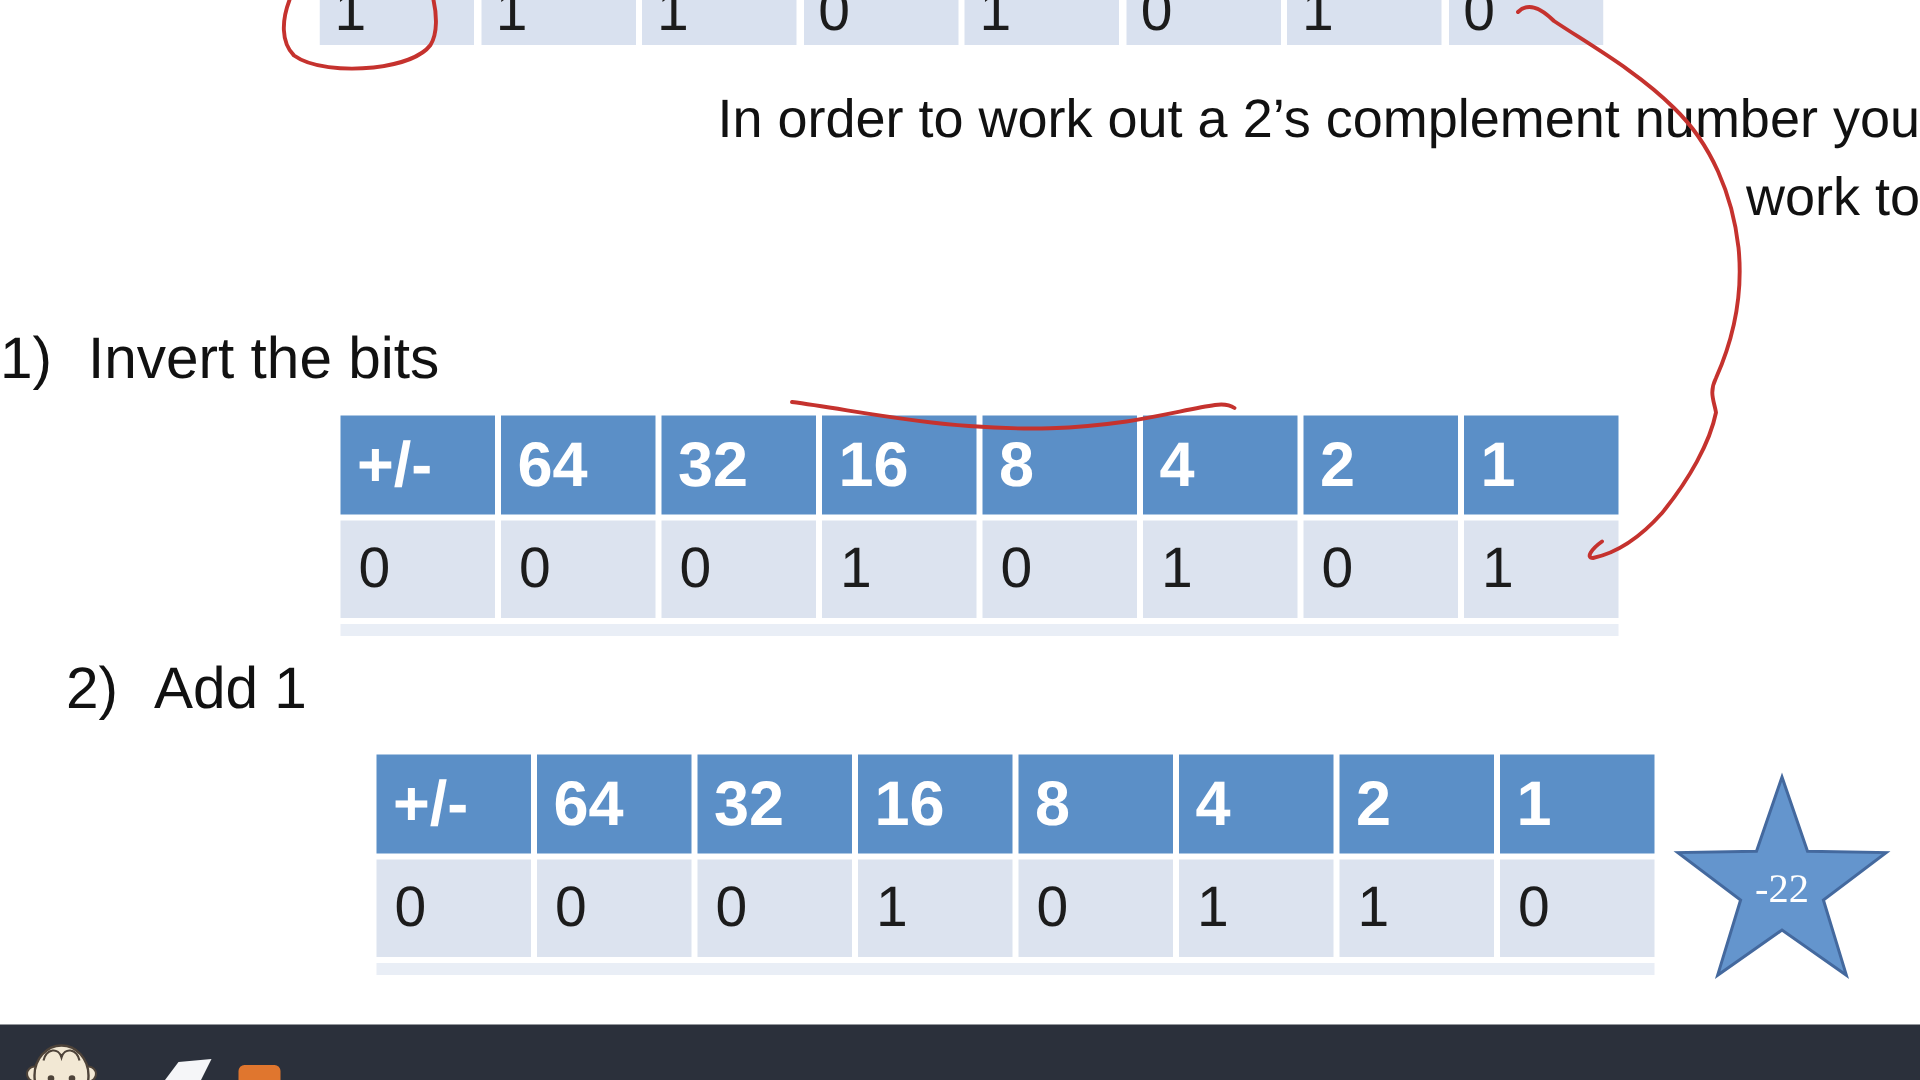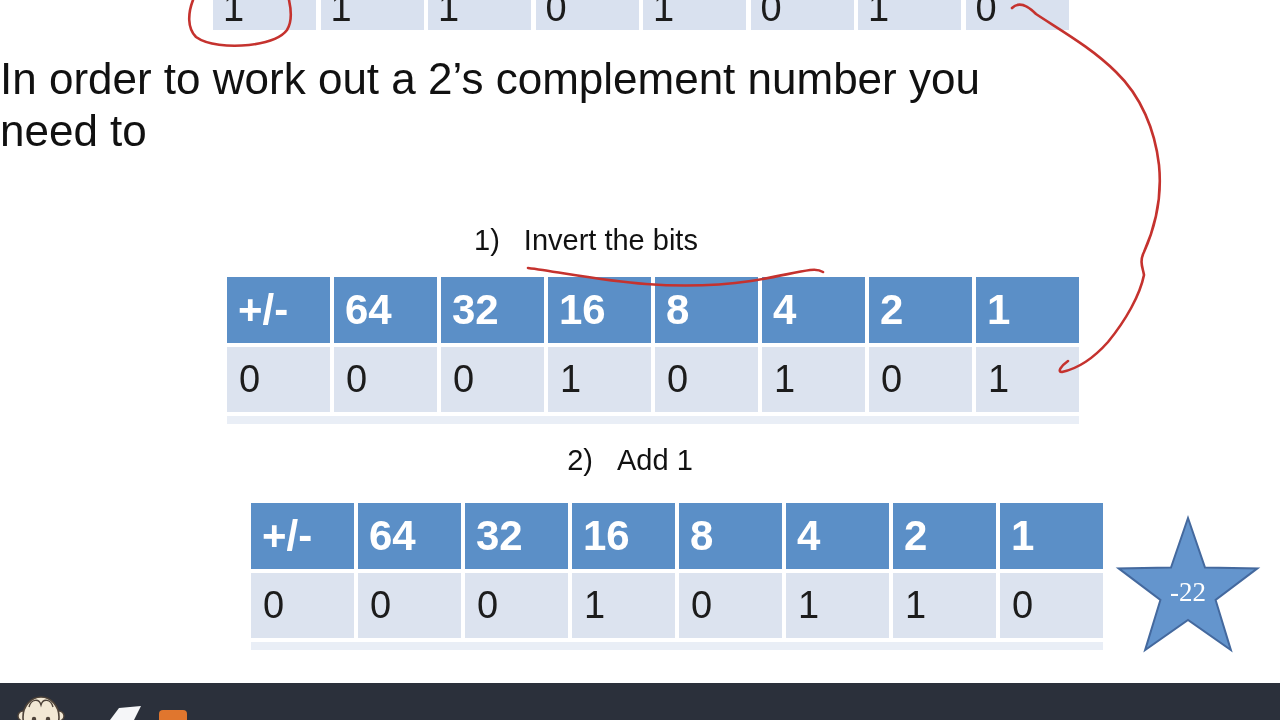--- a/index.html
+++ b/index.html
@@ -32,25 +32,25 @@
   }
   .top-cell{background:#d9e1ef;height:30px;position:relative;overflow:hidden;}
   .top-cell .cell-text{
     display:block;margin-top:-14px;line-height:44px;padding-left:10px;
     font-size:38px;color:#1c1c1c;
   }
 
   
   .title{
     position:absolute;left:0;top:53px;width:1280px;
-    text-align:left;font-size:44px;line-height:52px;color:#111;
+    text-align:right;font-size:36px;line-height:52px;color:#111;
   }
   .step{
-    position:absolute;left:0;width:1172px;text-align:center;
-    font-size:29px;line-height:40px;color:#111;
+    position:absolute;left:0;width:1172px;text-align:left;
+    font-size:39px;line-height:40px;color:#111;
   }
   .step .step-label{margin-left:24px;}
   .step1{top:220px;}
   .step2{top:440px;margin-left:44px;}
 
   
   svg.overlay{position:absolute;left:0;top:0;pointer-events:none;}
 
   
   .footer-bar{
@@ -83,21 +83,21 @@
     <div class="top-cell">
       <span class="cell-text">1</span>
     </div>
     <div class="top-cell">
       <span class="cell-text">0</span>
     </div>
   </div>
 
 <div class="title">
   <div>In order to work out a 2’s complement number you</div>
-  <div>need to</div>
+  <div>work to</div>
 </div>
 
 <div class="step step1">
   <span>1)</span><span class="step-label">Invert the bits</span>
 </div>
 
 <div class="btable" style="left:227px;top:277px;">
   <div class="trow">
       <div class="cell header-cell">
         <span class="cell-text">+/-</span>

